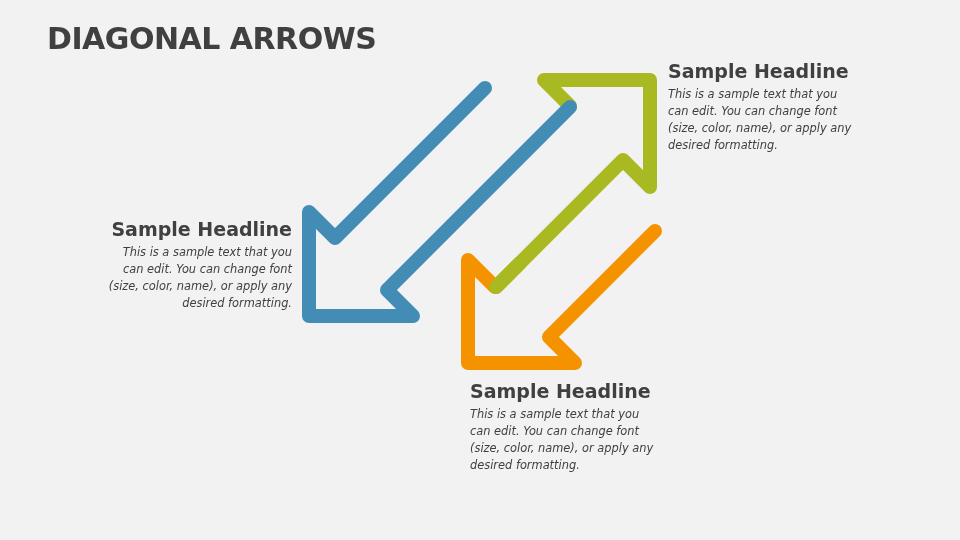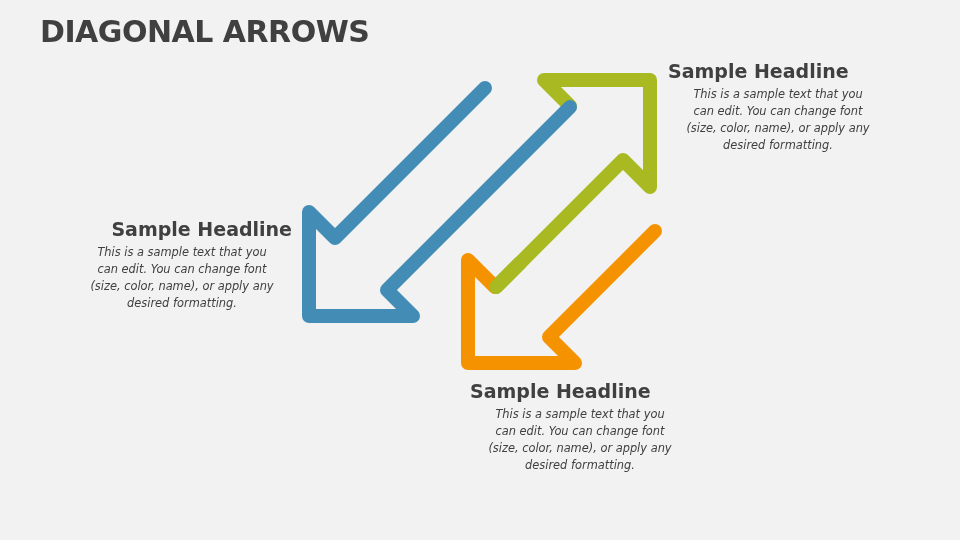--- a/index.html
+++ b/index.html
@@ -5,32 +5,32 @@
     html, body { margin: 0; padding: 0; }
     body {
       width: 960px; height: 540px; overflow: hidden;
       background: #f2f2f2; position: relative;
       font-family: "DejaVu Sans", "Liberation Sans", sans-serif;
       color: #3f3f3f;
     }
     .title {
       position: absolute; left: 40px; top: 14px;
       font-size: 30px; font-weight: bold; letter-spacing: -0.5px;
-      color: #404040; margin: 0;
+      color: #404040; margin: 7px;
       font-family: "DejaVu Sans", sans-serif;
     }
     svg.arrows { position: absolute; left: 0; top: 0; }
     .textblock { position: absolute; width: 200px; }
     .textblock .headline {
       font-size: 19px; font-weight: bold; color: #404040;
       margin: 0 0 7px 0; line-height: 16px;
     }
     .textblock .body {
       font-size: 11.4px; font-style: italic; color: #404040;
-      line-height: 17px; margin: 0; text-align: center;
+      line-height: 17px; margin: 0;
     }
     .right-align { text-align: right; }
   </style>
 </head>
 <body>
 
 <h1 class="title">DIAGONAL ARROWS</h1>
 
 <svg class="arrows" width="960" height="540" viewBox="0 0 960 540">
 

